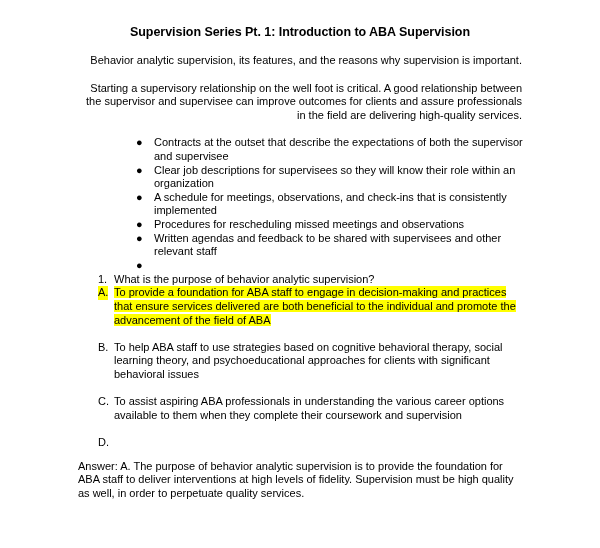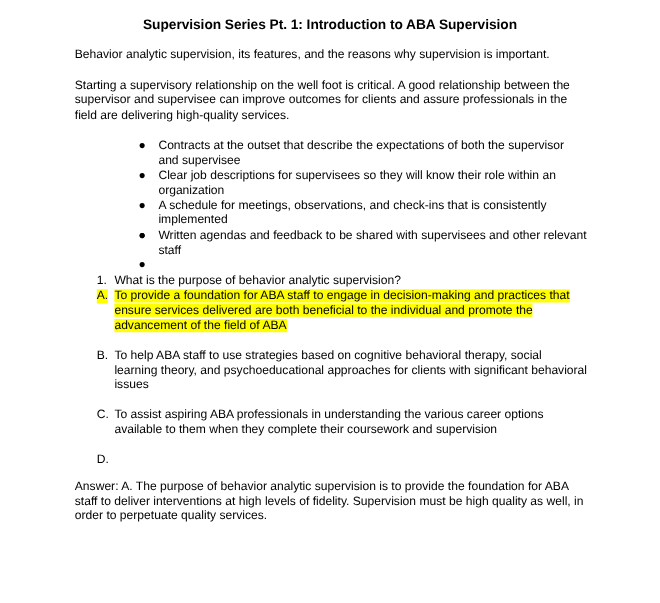--- a/index.html
+++ b/index.html
@@ -13,40 +13,40 @@
     font-family: "Liberation Sans", sans-serif;
     color: #000000;
     -webkit-font-smoothing: antialiased;
   }
 
   .page {
     position: relative;
     width: 600px;
     height: 548px;
     box-sizing: border-box;
-    padding: 6px;
+    padding: 16px;
     overflow: hidden;
   }
 
   
   .doc-title {
     font-size: 12.5px;
     font-weight: bold;
     text-align: center;
     line-height: 15px;
     margin: 0;
     padding: 9px 40px 0 40px;
     letter-spacing: -0.05px;
   }
 
   
   .centered-block {
     font-size: 11px;
     line-height: 13.6px;
-    text-align: left;
+    text-align: right;
     margin: 0;
     padding: 0 62px;
   }
   .centered-block.first { padding-top: 14px; }
   .centered-block.gap   { padding-top: 14px; }
 
   
   .bullet-list {
     list-style: none;
     margin: 0;
@@ -121,20 +121,21 @@
     <li>
       <span class="bullet-dot">●</span>
       <span>Clear job descriptions for supervisees so they will know their role within an organization</span>
     </li>
     <li>
       <span class="bullet-dot">●</span>
       <span>A schedule for meetings, observations, and check-ins that is consistently implemented</span>
     </li>
     <li>
       <span class="bullet-dot">●</span>
+      <span>Procedures for rescheduling missed meetings and observations</span>
     </li>
     <li>
       <span class="bullet-dot">●</span>
       <span>Written agendas and feedback to be shared with supervisees and other relevant staff</span>
     </li>
     <li>
       <span class="bullet-dot">●</span>
     </li>
   </ul>
 

